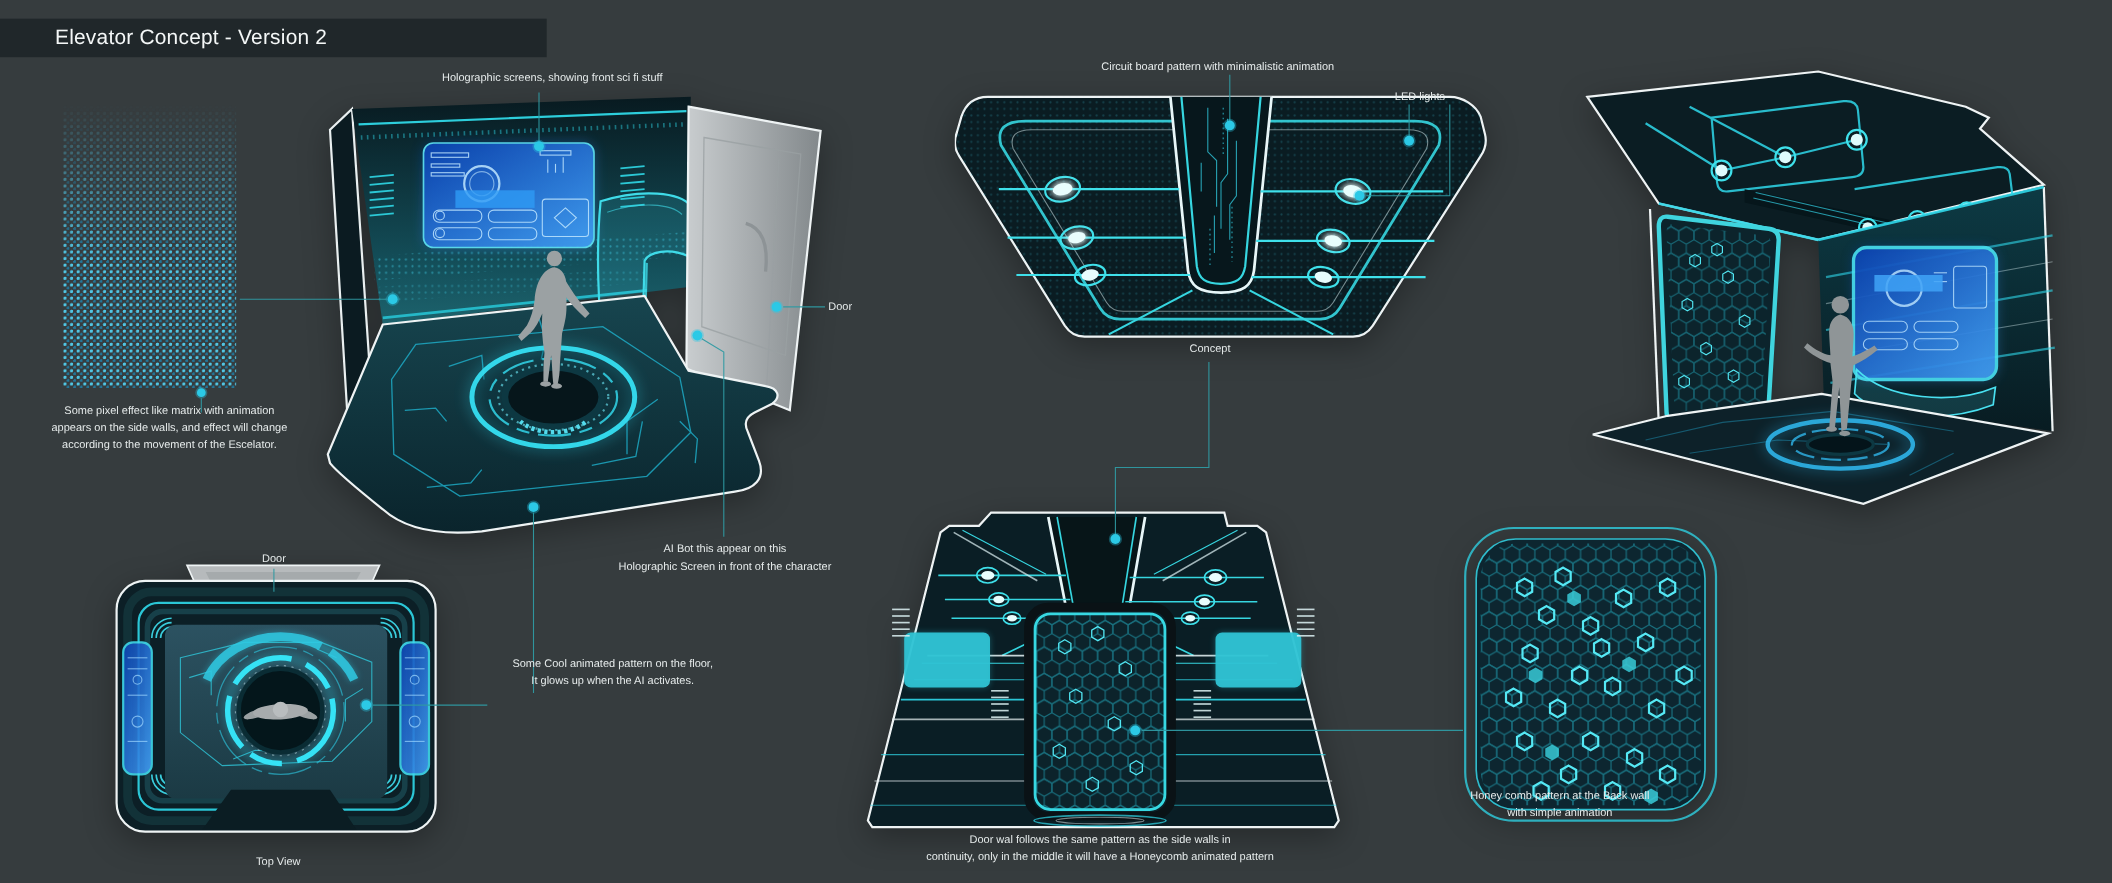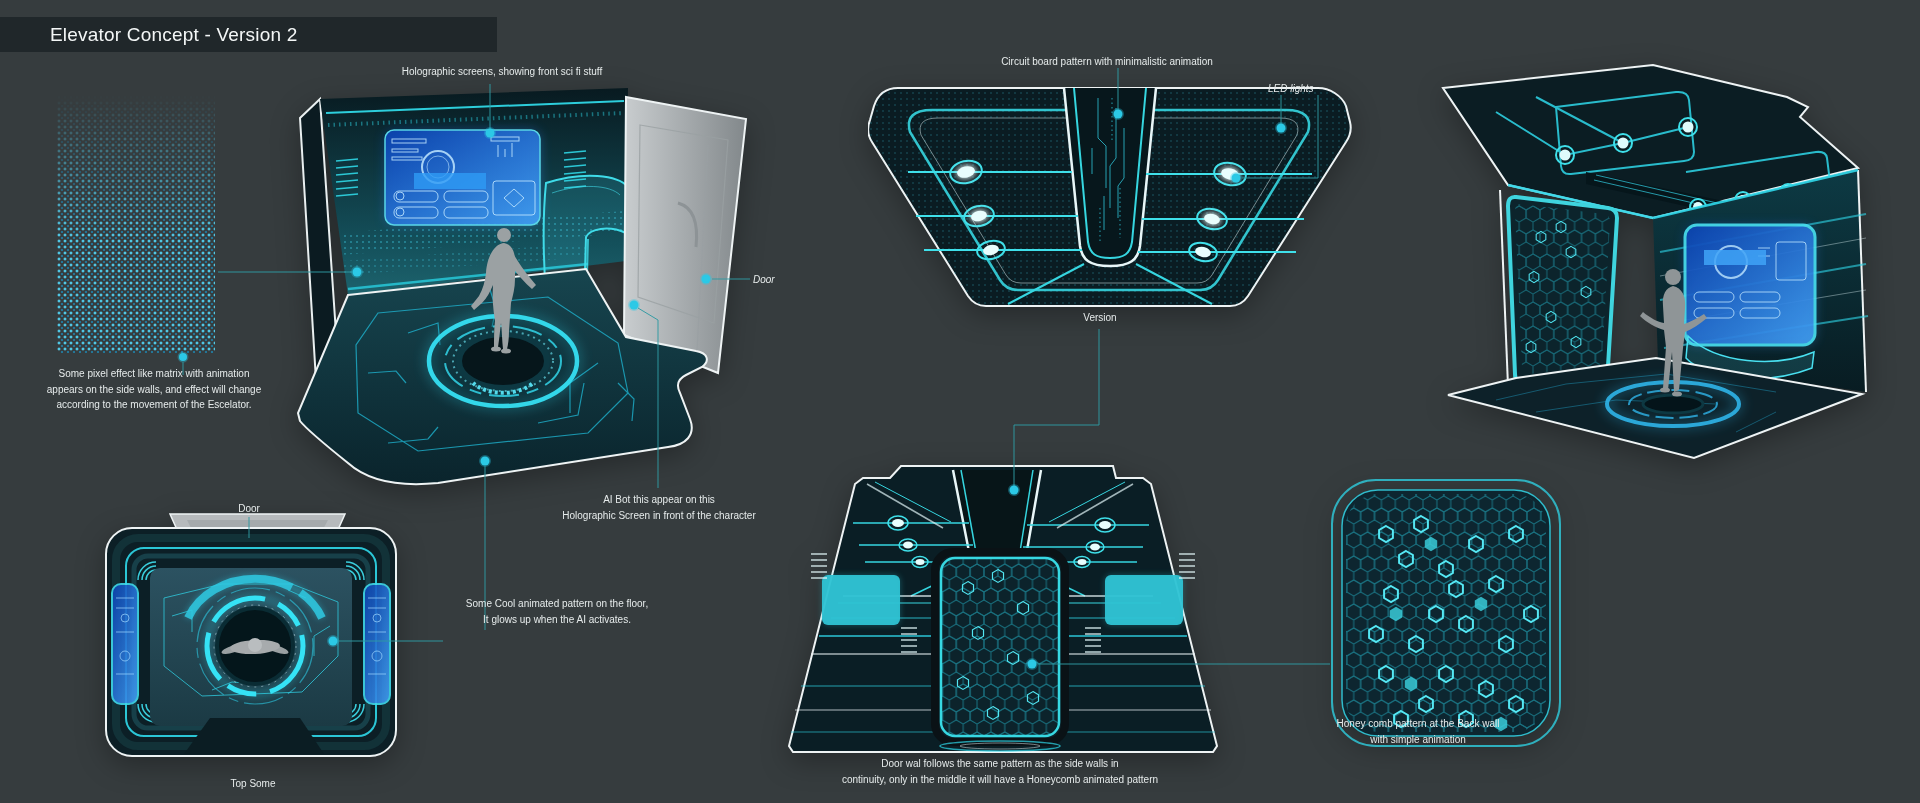--- a/index.html
+++ b/index.html
@@ -12,21 +12,21 @@
     position:absolute;left:0;top:17px;width:461px;height:35px;
     background:#20272a;display:flex;align-items:center;z-index:6;padding-left:36px;
   }
   .title-bar .t{
     color:#f4f7f7;font-size:19px;padding-left:14px;letter-spacing:.2px;white-space:nowrap;
   }
   .anno{
     position:absolute;color:#e6ebeb;font-size:10px;line-height:15.5px;
     text-align:center;white-space:pre-line;z-index:7;
   }
-  .anno.left{text-align:left;font-style:italic;}
+  .anno.left{text-align:left;}
   .view{position:absolute;z-index:2;filter:drop-shadow(0 8px 14px rgba(0,0,0,.30));}
   #overlay{position:absolute;left:0;top:0;z-index:5;pointer-events:none;}
   .conn{stroke:#2f9aa2;stroke-width:1;fill:none;opacity:.95;}
   .cdot{fill:#2cc9e6;stroke:rgba(44,201,230,.35);stroke-width:3;}
   .pixel-swatch{
     position:absolute;left:57px;top:95px;width:158px;height:258px;z-index:2;
     background-image:
       radial-gradient(circle at 2px 2px, rgba(82,206,238,.95) 1.3px, transparent 1.7px),
       radial-gradient(circle at 5px 5px, rgba(32,128,168,.85) 1.2px, transparent 1.6px);
     background-size:6px 6px;
@@ -655,22 +655,22 @@
 </svg>
 
 <div class="anno" style="left:342px;top:64px;width:320px">Holographic screens, showing front sci fi stuff</div>
 <div class="anno" style="left:947px;top:54px;width:320px">Circuit board pattern with minimalistic animation</div>
 <div class="anno left" style="left:1268px;top:81px;width:90px">LED lights</div>
 <div class="anno left" style="left:753px;top:272px;width:60px">Door</div>
 <div class="anno" style="left:8px;top:366px;width:292px">Some pixel effect like matrix with animation
 appears on the side walls, and effect will change
 according to the movement of the Escelator.</div>
 <div class="anno" style="left:214px;top:501px;width:70px">Door</div>
-<div class="anno" style="left:193px;top:776px;width:120px">Top Some</div>
+<div class="anno" style="left:193px;top:776px;width:120px">Top View</div>
 <div class="anno" style="left:509px;top:492px;width:300px">AI Bot this appear on this
 Holographic Screen in front of the character</div>
 <div class="anno" style="left:407px;top:596px;width:300px">Some Cool animated pattern on the floor,
 It glows up when the AI activates.</div>
-<div class="anno" style="left:1050px;top:310px;width:100px">Version</div>
+<div class="anno" style="left:1050px;top:310px;width:100px">Concept</div>
 <div class="anno" style="left:788px;top:756px;width:424px">Door wal follows the same pattern as the side walls in
 continuity, only in the middle it will have a Honeycomb animated pattern</div>
 <div class="anno" style="left:1286px;top:716px;width:264px">Honey comb pattern at the Back wall
 with simple animation</div>
 
 </body></html>

